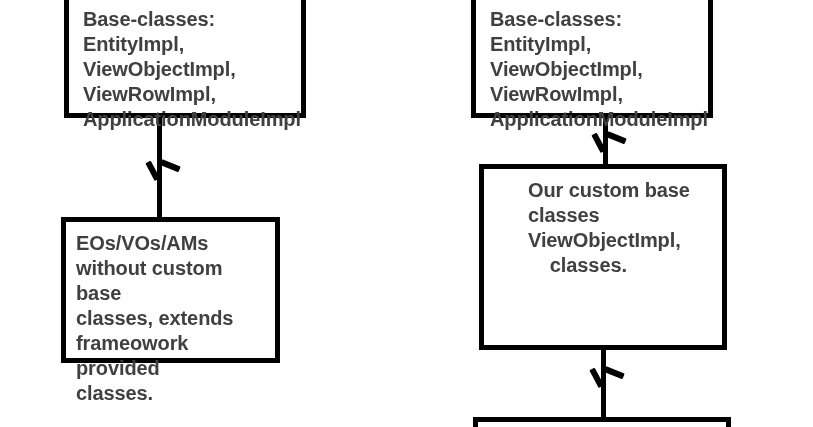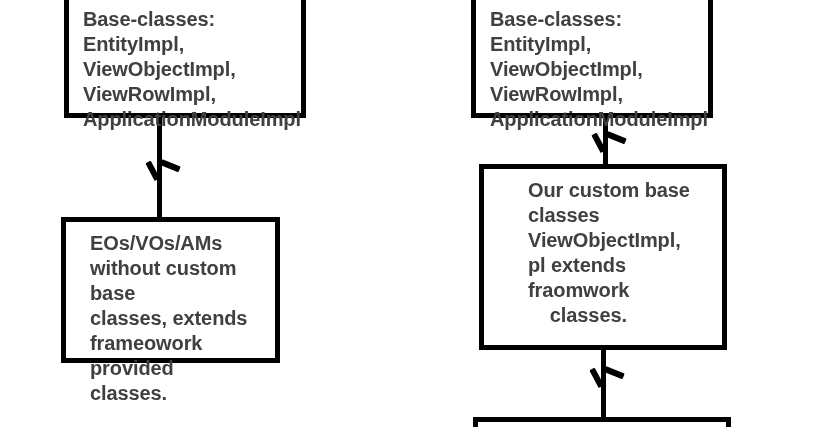--- a/index.html
+++ b/index.html
@@ -104,21 +104,21 @@
 
   <div class="connector" style="left:157px; top:116px; width:40px; height:103px;">
     <div class="conn-stem" style="height:103px;"></div>
     <div class="arrowhead" style="left:-9px; top:38px;">
       <div class="barb barb-left"></div>
       <div class="barb barb-right"></div>
     </div>
   </div>
 
   <div class="flow-box" style="left:61px; top:217px; width:219px; height:146px;">
-    <div class="box-text" style="top:9px; text-align:left; padding-left:24px;">EOs/VOs/AMs
+    <div class="box-text" style="top:9px; text-align:left; padding-left:10px;">EOs/VOs/AMs
 without custom base
 classes, extends
 frameowork provided
 classes.</div>
   </div>
 
   <div class="flow-box" style="left:471px; top:-22px; width:242px; height:140px;">
     <div class="box-text" style="top:24px; text-align:left; padding-left:14px;">Base-classes: EntityImpl,
 ViewObjectImpl,
 ViewRowImpl,
@@ -130,21 +130,20 @@
     <div class="arrowhead" style="left:-9px; top:10px;">
       <div class="barb barb-left"></div>
       <div class="barb barb-right"></div>
     </div>
   </div>
 
   <div class="flow-box" style="left:479px; top:164px; width:248px; height:186px;">
     <div style="position:absolute; top:9px; left:0; right:0; padding:0 20px; box-sizing:border-box;margin-left:24px;">
       <div class="box-text" style="position:static; padding:0; text-align:left;">Our custom base classes</div>
       <div class="box-text" style="position:static; padding:0; text-align:left;">ViewObjectImpl,</div>
-      <div class="box-text" style="position:static; padding:0; text-align:left;">pl extends fraomwork</div>
       <div class="box-text" style="position:static; padding:0; text-align:left; white-space:pre;">    classes.</div>
     </div>
   </div>
 
   <div class="connector" style="left:601px; top:349px; width:40px; height:69px;">
     <div class="conn-stem" style="height:69px;"></div>
     <div class="arrowhead" style="left:-9px; top:12px;">
       <div class="barb barb-left"></div>
       <div class="barb barb-right"></div>
     </div>

